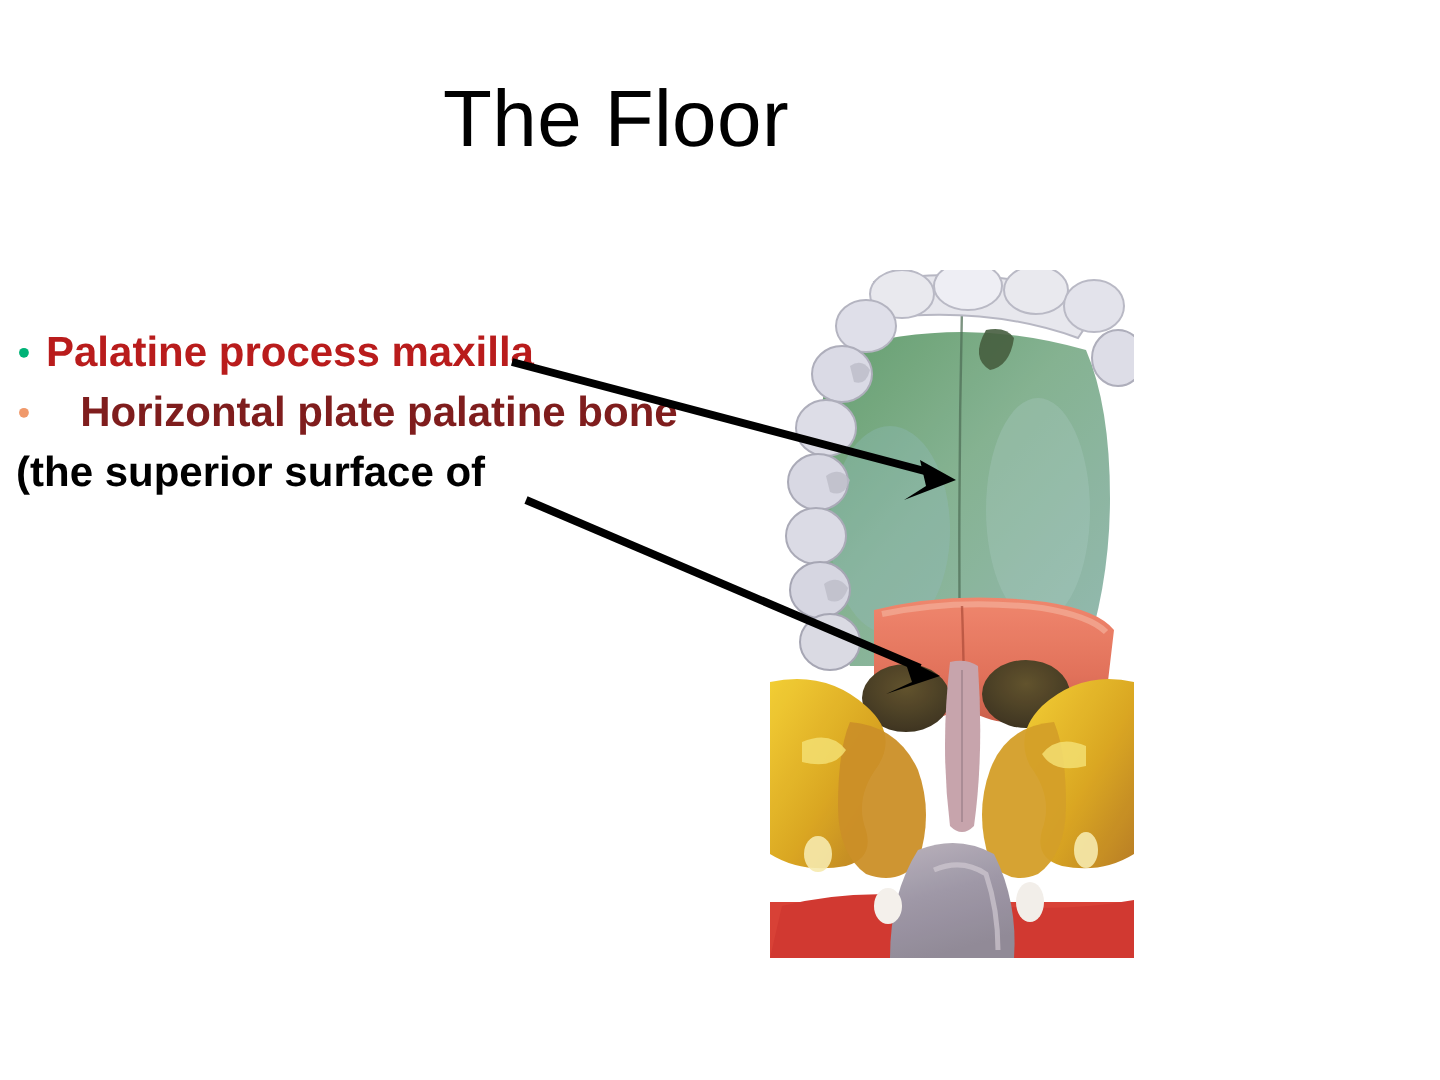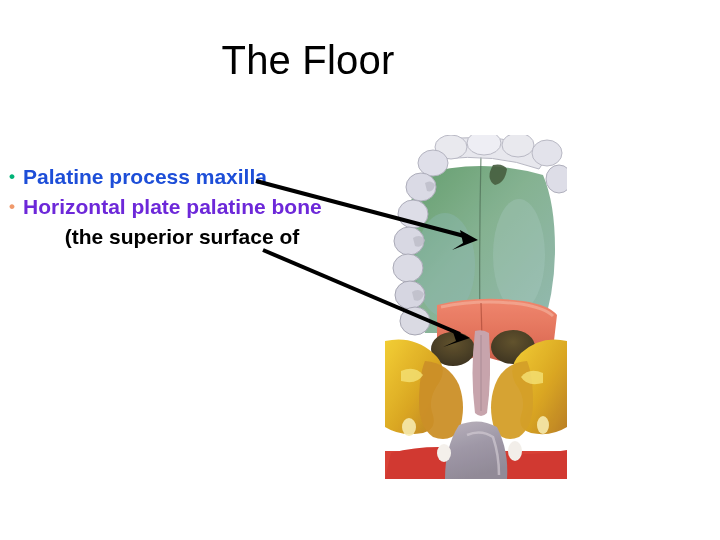--- a/index.html
+++ b/index.html
@@ -58,21 +58,20 @@
   .bullet-label {
     flex: 1 1 auto;
   }
   .plain-row {
     font-size: 21px;
     font-weight: bold;
     line-height: 29px;
     color: #000000;
     margin: 0;
     padding-left: 2px;
-    text-align: center;
   }
   .plain-row.indent {
     padding-left: 22px;
   }
 
   
   #anatomy-figure {
     position: absolute;
     left: 385px;
     top: 135px;
@@ -97,26 +96,26 @@
 </style>
 </head>
 <body>
 
 <div id="slide-title">The Floor</div>
 
 <div id="body-text">
 
   <div class="bullet-row">
     <span class="bullet-dot" style="color:#00b377;">•</span>
-    <span class="bullet-label" style="color:#1d4ed8;">Palatine process maxilla</span>
+    <span class="bullet-label" style="color:#b91c1c;">Palatine process maxilla</span>
   </div>
 
   <div class="bullet-row">
     <span class="bullet-dot" style="color:#f0996b;">•</span>
-    <span class="bullet-label" style="color:#6d28d9;">Horizontal plate palatine bone</span>
+    <span class="bullet-label" style="color:#7f1d1d;text-align:center;">Horizontal plate palatine bone</span>
   </div>
 
   <div class="plain-row">(the superior surface of</div>
 
 
 </div>
 
 <div id="anatomy-figure">
   <svg width="182" height="344" viewBox="0 0 182 344" xmlns="http://www.w3.org/2000/svg">
     <defs>

